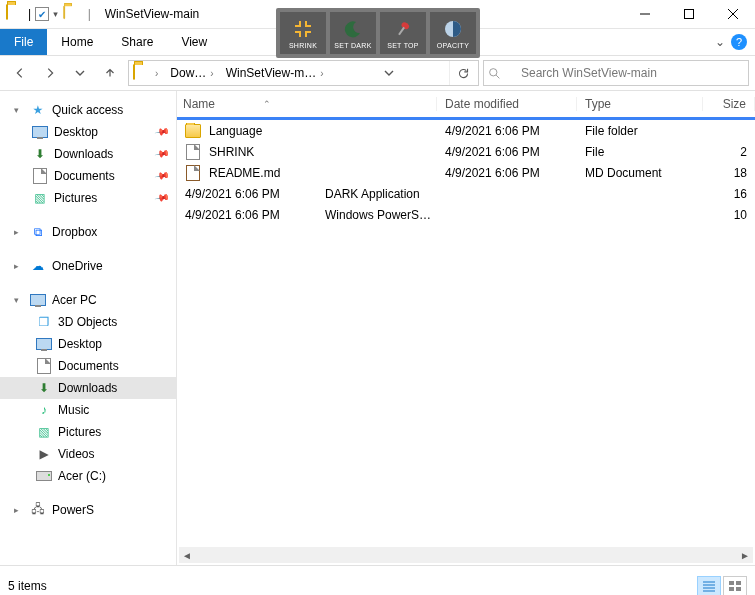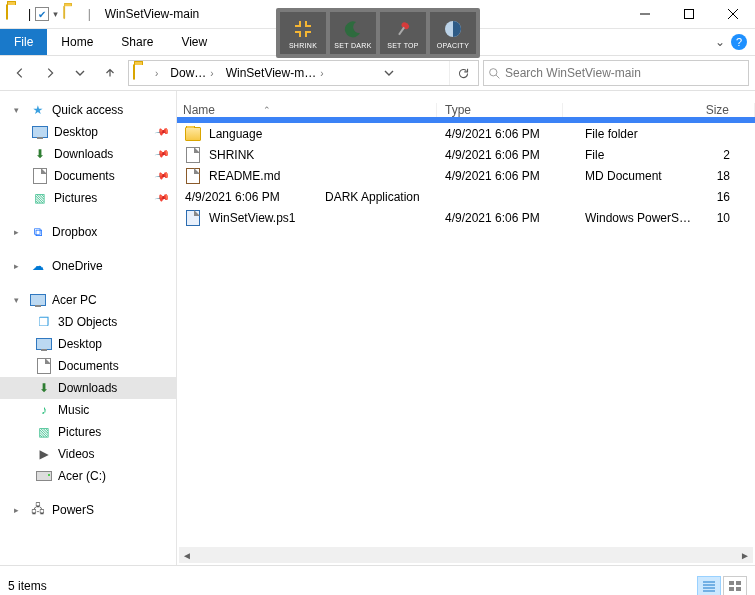--- a/index.html
+++ b/index.html
@@ -19,39 +19,39 @@
 .ribbonbar .help{width:16px;height:16px;border-radius:8px;background:#1e90ff;color:#fff;display:flex;align-items:center;justify-content:center;font-size:11px}
 .addrbar{display:flex;align-items:center;height:34px;border-top:1px solid #e1e1e1;border-bottom:1px solid #e1e1e1;padding:0 6px;gap:2px}
 .navbtn{width:28px;height:28px;display:flex;align-items:center;justify-content:center;color:#555}
 .navbtn svg{width:14px;height:14px;stroke:#555;fill:none;stroke-width:1.4}
 .navbtn.small svg{width:12px;height:12px}
 .address{flex:1;min-width:0;display:flex;align-items:center;height:24px;border:1px solid #ccc;background:#fff;margin:0 2px;padding-left:4px}
 .address .mini{width:16px;height:16px}
 .crumb{padding:0 6px;display:flex;align-items:center;gap:4px;white-space:nowrap}
 .crumb .chev{color:#777;font-size:10px}
 .address .refresh{margin-left:auto;width:28px;height:24px;display:flex;align-items:center;justify-content:center;border-left:1px solid #eee}
-.search{width:260px;height:24px;border:1px solid #ccc;display:flex;align-items:center;padding-left:4px;gap:4px;color:#777}
+.search{width:260px;height:24px;border:1px solid #ccc;display:flex;align-items:center;padding-left:4px;gap:20px;color:#777}
 .search svg{width:13px;height:13px}
 .body{display:flex;height:474px}
 .nav{width:176px;border-right:1px solid #e5e5e5;padding-top:8px;overflow:hidden}
 .nav .item{display:flex;align-items:center;height:22px;padding-left:14px;gap:6px}
 .nav .item.child{padding-left:32px}
 .nav .item.child.deep{padding-left:36px}
 .nav .item .exp{width:10px;font-size:9px;color:#777}
 .nav .item .ic{width:16px;height:16px;display:flex;align-items:center;justify-content:center}
 .nav .item.selected{background:#e5e5e5}
 .nav .gap{height:12px}
 .nav .pin{margin-left:auto;margin-right:8px;color:#888;font-size:10px;transform:rotate(35deg)}
 .content{flex:1;display:flex;flex-direction:column;min-width:0}
-.headerrow{display:flex;align-items:flex-end;height:26px;border-bottom:6px solid #3b82f6;color:#555}
+.headerrow{display:flex;align-items:center;height:26px;border-bottom:3px solid #3b82f6;color:#555}
 .col{padding:0 8px;box-sizing:border-box;white-space:nowrap;overflow:hidden;text-overflow:ellipsis}
 .col.name{width:260px;display:flex;align-items:center;gap:8px;padding-left:6px}
 .col.date{width:140px}
 .col.type{width:126px}
-.col.size{flex:1;text-align:right;padding-right:25px}
+.col.size{flex:1;text-align:right;padding-right:8px}
 .headerrow .col{border-right:1px solid #f0f0f0}
 .headerrow .sort{font-size:9px;color:#777;margin-left:40px}
 .row{display:flex;align-items:center;height:21px}
 .row .ic{width:16px;height:16px;display:flex;align-items:center;justify-content:center;margin-left:2px}
 .hscroll{height:16px;display:flex;align-items:center;background:#f0f0f0;margin:0 2px 2px 2px}
 .hscroll .arrow{width:16px;height:16px;display:flex;align-items:center;justify-content:center;color:#606060;font-size:10px}
 .hscroll .track{flex:1;height:16px;background:#f0f0f0}
 .status{height:24px;border-top:1px solid #e1e1e1;display:flex;align-items:center;padding:8px 8px}
 .status .spacer{flex:1}
 .status .viewbtn{width:22px;height:18px;border:1px solid #ccc;margin-left:2px;display:flex;align-items:center;justify-content:center}
@@ -313,20 +313,21 @@
         <span>PowerS</span>
       </div>
   </div>
 
   <div class="content">
     <div class="headerrow">
       <div class="col name">
           <span>Name</span>
           <span class="sort">⌃</span>
         </div>
+      <div class="col date">Date modified</div>
       <div class="col type">Type</div>
       <div class="col size">Size</div>
     </div>
     <div id="filelist" style="flex:1">
         <div class="row">
           <div class="col name">
             <span class="ic">
               <span class="icon-folder"></span>
             </span>
             <span>Language</span>
@@ -356,26 +357,20 @@
           <div class="col date">4/9/2021 6:06 PM</div>
           <div class="col type">MD Document</div>
           <div class="col size">18</div>
         </div>
         <div class="row">
           <div class="col date">4/9/2021 6:06 PM</div>
           <div class="col type">DARK Application</div>
           <div class="col size">16</div>
         </div>
         <div class="row">
-          <div class="col name">
-            <span class="ic">
-              <span class="icon-file" style="border-color:#2b6cb0;background:#e8f0fb"></span>
-            </span>
-            <span>WinSetView.ps1</span>
-          </div>
           <div class="col date">4/9/2021 6:06 PM</div>
           <div class="col type">Windows PowerS…</div>
           <div class="col size">10</div>
         </div>
       </div>
     <div class="hscroll">
       <div class="arrow">◄</div>
       <div class="track"></div>
       <div class="arrow">►</div>
     </div>

